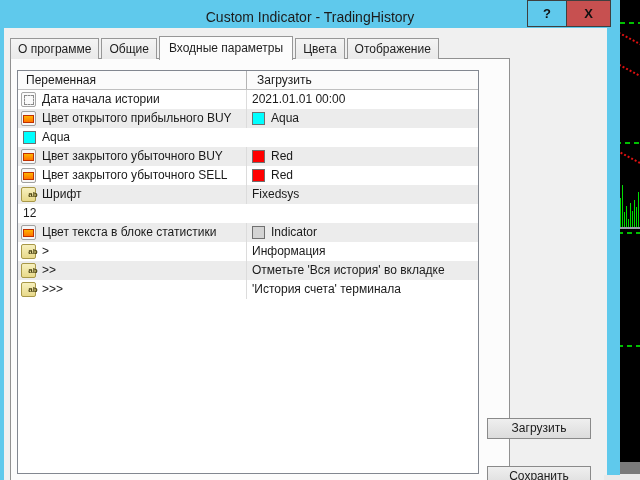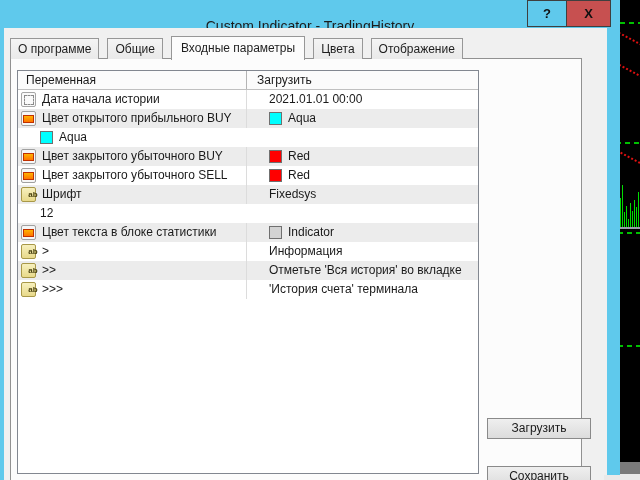--- a/index.html
+++ b/index.html
@@ -12,48 +12,48 @@
            background:repeating-linear-gradient(90deg,#00c000 0 5px,transparent 5px 9px); }
   .dotline { position:absolute; width:34px; border-top:2px dotted #e01010; transform:rotate(28deg); transform-origin:left top; }
   .vol { position:absolute; bottom:252px; left:8px; width:22px; height:46px; display:flex; align-items:flex-end; gap:1px; }
   .vol div { width:1px; background:#00dc00; }
   .chart-sep { position:absolute; left:0; top:227px; width:28px; height:2px; background:#98a0a8; }
   .band-gray { position:absolute; left:0; top:462px; width:28px; height:12px; background:#7a7a7a; }
   .band-light { position:absolute; left:0; top:474px; width:28px; height:6px; background:#e9e9e9; }
 
   
   .window { position:absolute; left:0; top:0; width:620px; height:480px; background:#5fc9ec; }
-  .titlebar { position:absolute; left:0; top:12px; width:620px; height:28px; text-align:center; line-height:28px;
+  .titlebar { position:absolute; left:0; top:3px; width:620px; height:28px; text-align:center; line-height:28px;
               font-size:14px; color:#1c1c1c; }
   .sysbtn { position:absolute; top:0; height:27px; border:1px solid #3f3f3f; text-align:center; line-height:25px;
             font-weight:bold; font-size:13px; color:#111; cursor:pointer; }
   .btn-help { left:527px; width:40px; }
   .btn-close { left:566px; width:45px; }
 
   .client { position:absolute; left:4px; top:28px; width:603px; height:452px; background:#f0f0f0; }
 
   
   .tabbar { position:absolute; left:6px; top:7px; height:24px; display:flex; align-items:flex-end; z-index:3; }
-  .tab { height:21px; line-height:20px; padding:0 7px; margin-right:8px; background:linear-gradient(#f4f4f4,#e9e9e9);
+  .tab { height:21px; line-height:20px; padding:0 7px; margin-right:2px; background:linear-gradient(#f4f4f4,#e9e9e9);
          border:1px solid #979797; border-bottom:none; color:#1e1e1e; cursor:pointer; white-space:nowrap; }
   .tab.active { height:24px; line-height:23px; background:#fcfcfc; padding:0 9px; margin-bottom:-1px; z-index:4; }
 
-  .tabpage { position:absolute; left:6px; top:30px; width:572px; height:422px; background:#fcfcfc; border:1px solid #919191; border-bottom:none;text-decoration:underline; }
+  .tabpage { position:absolute; left:6px; top:30px; width:500px; height:422px; background:#fcfcfc; border:1px solid #919191; border-bottom:none;text-decoration:underline; }
 
   
   .ptable { position:absolute; left:6px; top:11px; width:462px; height:404px; background:#fff; border:1px solid #828790; overflow:hidden; }
   .thead { display:flex; height:19px; background:#fbfbfb; border-bottom:1px solid #c0c0c0; }
   .th { line-height:18px; color:#1a1a1a; }
   .th-var { width:229px; padding-left:8px; border-right:1px solid #b4b4b4; }
   .th-val { flex:1; padding-left:10px; }
   .tr { display:flex; height:19px; }
   .tbody .tr:nth-child(even) { background:#ececec; }
   .td { line-height:19px; display:flex; align-items:center; overflow:hidden; white-space:nowrap; }
   .td-name { width:229px; padding-left:3px;text-align:right; }
-  .td-val { flex:1; padding-left:22px; border-left:1px solid #dcdcdc; margin-left:-1px; }
+  .td-val { flex:1; padding-left:5px; border-left:1px solid #dcdcdc; margin-left:-1px; }
 
   
   .icon { width:15px; height:15px; margin-right:6px; border-radius:2px; display:inline-flex; align-items:center;
           justify-content:center; flex:none; }
   .icon-datetime { background:#fafafa; border:1px solid #a6a6a6; }
   .icon-datetime::before { content:""; width:8px; height:8px; border:1px dashed #8a8a8a; }
   .icon-color { background:#f6f6f6; border:1px solid #a0a0a0; }
   .icon-color::before { content:""; width:9px; height:6px; background:linear-gradient(#ffb300,#ff7400); border:1px solid #c03000; }
   .icon-bool { background:linear-gradient(#c9efc4,#8cd284); border:1px solid #4e9e4e; }
   .icon-string { background:linear-gradient(#f7f0be,#e8d98a); border:1px solid #a89848; color:#4a4210; font-size:8px; font-weight:bold;padding-left:9px; }

